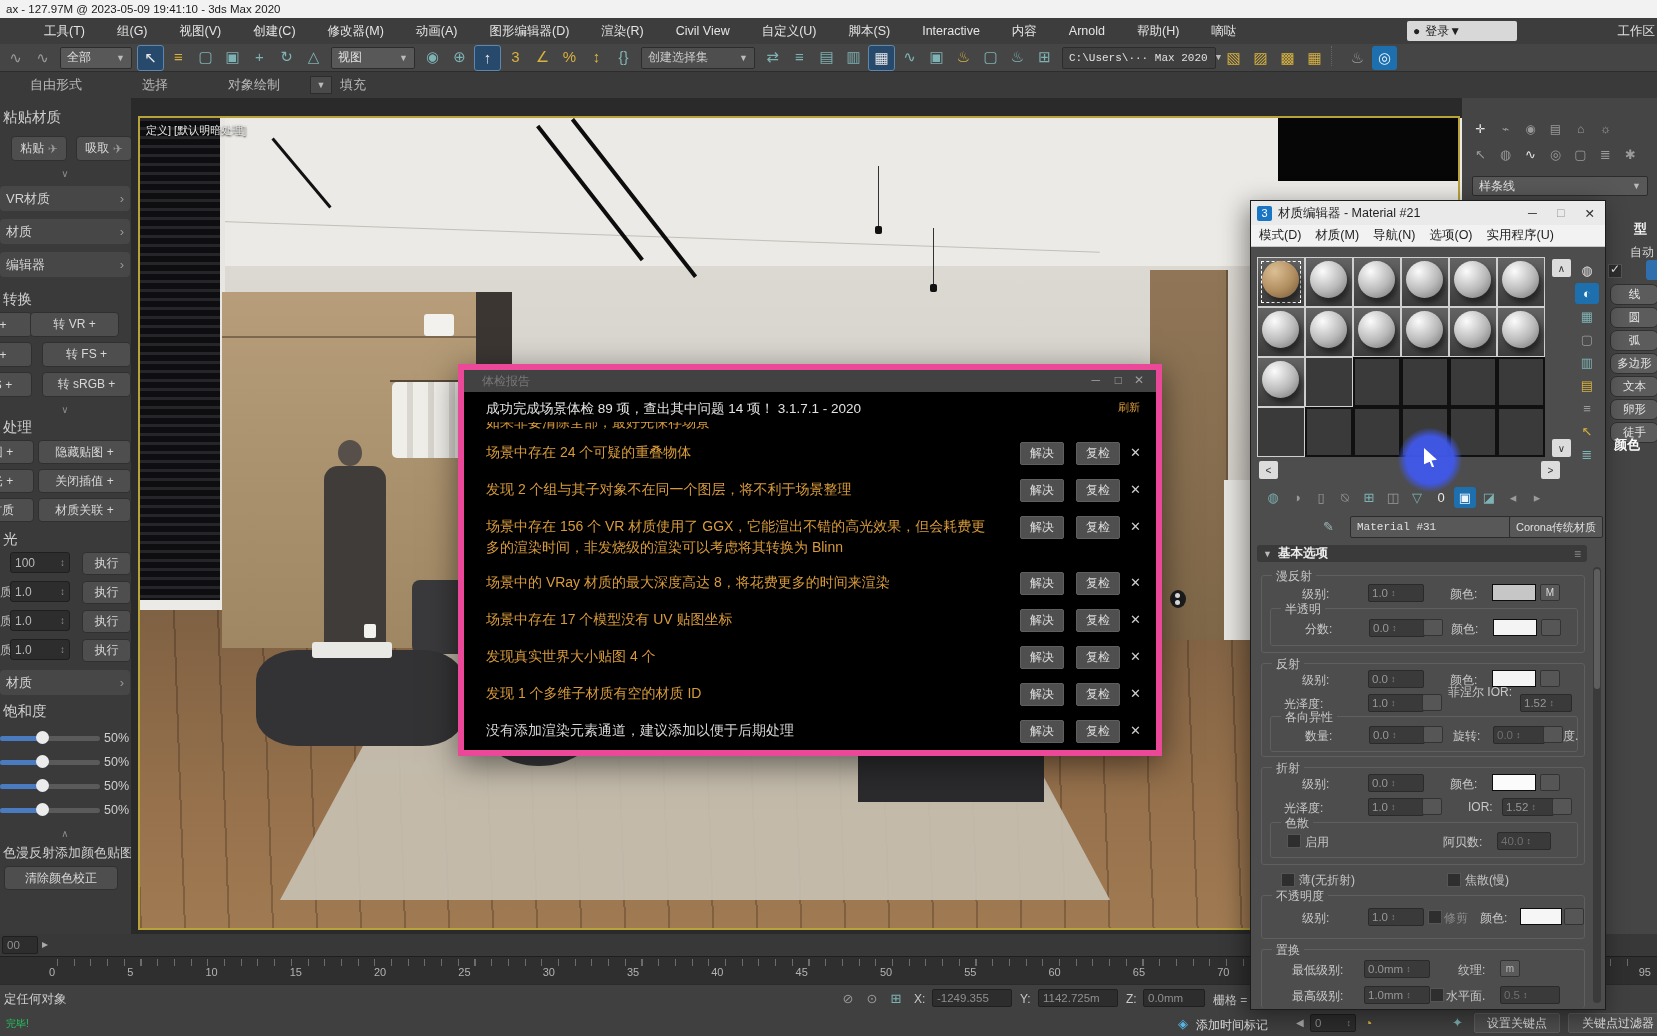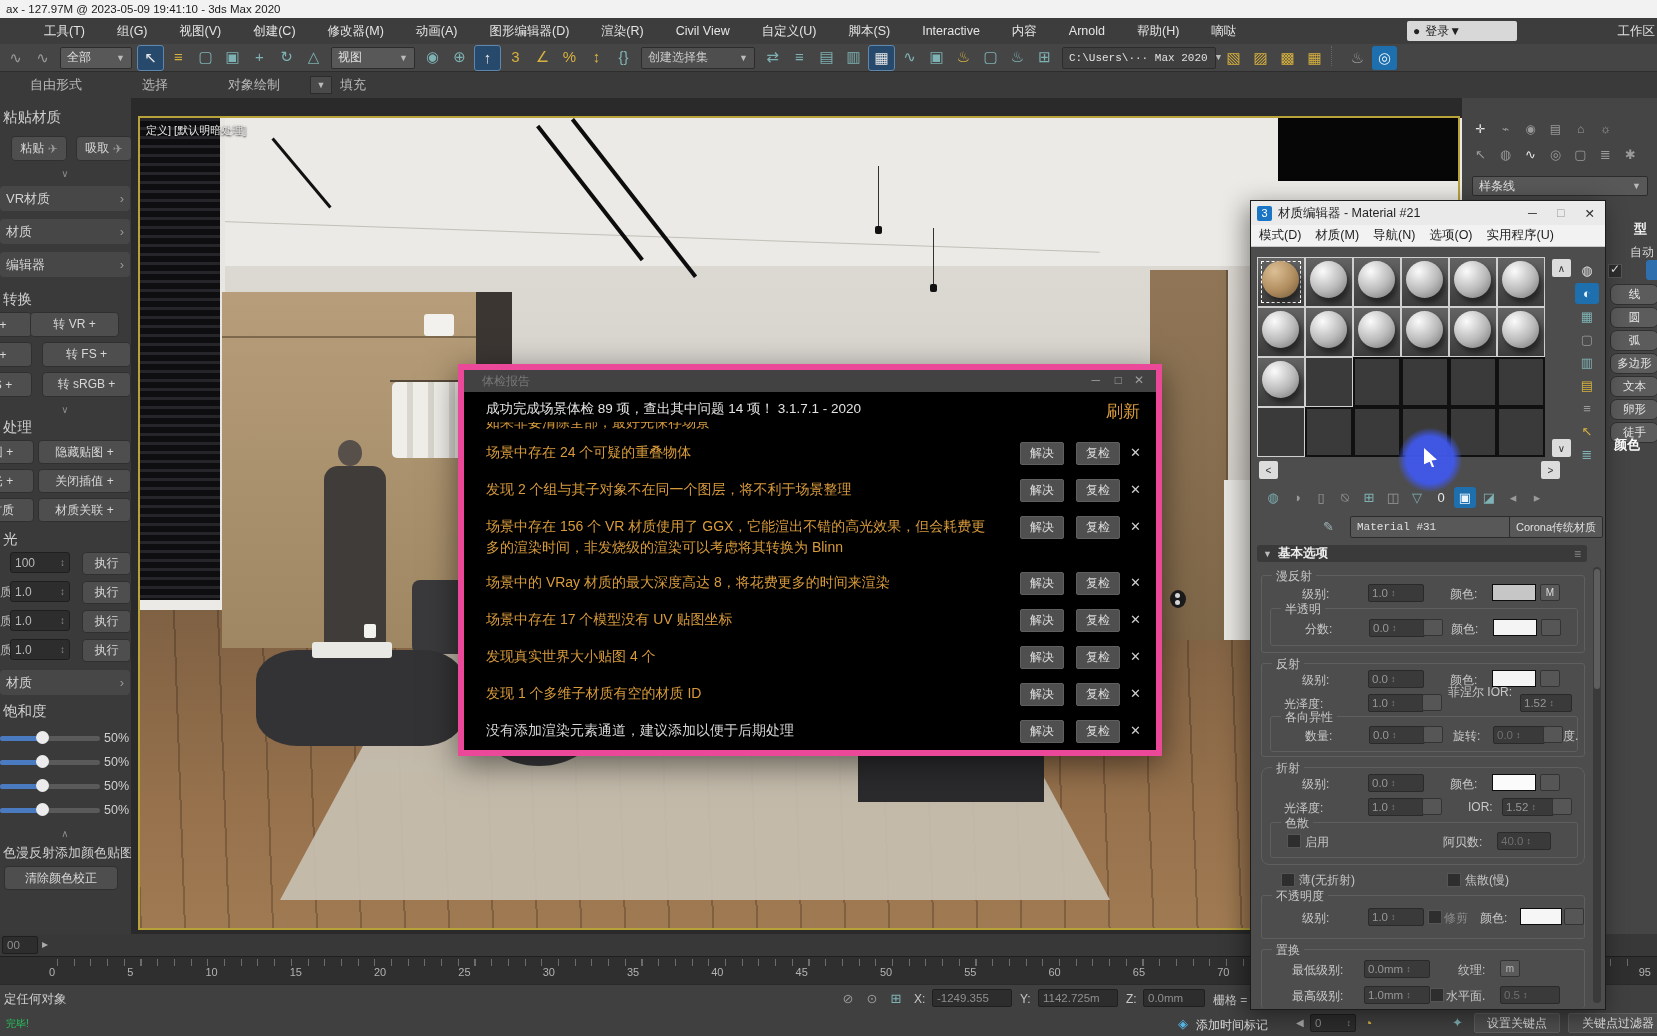--- a/index.html
+++ b/index.html
@@ -457,21 +457,21 @@
     </div>
 </div>
 
 <div class="abs dlg">
   <div class="dlg-title">体检报告</div>
   <span class="dlg-ctl" style="right:56px;">─</span>
   <span class="dlg-ctl" style="right:34px;">□</span>
   <span class="dlg-ctl" style="right:12px;">✕</span>
   <div style="position:absolute;left:22px;top:30px;right:16px;">
     <span style="font-size:13.5px;color:#e2e2e2;">成功完成场景体检 89 项，查出其中问题 14 项！   3.1.7.1 - 2020</span>
-    <span style="position:absolute;right:0;top:0;color:#d89b3c;font-size:17px;">刷新</span>
+    <span style="position:absolute;right:0;top:0;color:#d89b3c;font-size:11px;">刷新</span>
   </div>
   <div style="position:absolute;left:22px;top:52px;width:560px;height:11px;overflow:hidden;">
     <span class="warn" style="display:block;margin-top:-8px;font-size:14px;">如果非要清除全部，最好先保存场景</span>
   </div>
   <div style="position:absolute;left:22px;top:72px;right:10px;">
 
       <div class="dlg-row">
         <span class="txt warn">场景中存在 24 个可疑的重叠物体</span>
         <span class="dbtn">解决</span>
         <span class="dbtn">复检</span>
@@ -811,21 +811,21 @@
       <span class="mlab" style="left:182px;top:11px;">旋转:</span>
       <div class="medfield" style="position:absolute;left:222px;top:9px;width:44px;color:#6f6f6f;">
           <span>0.0</span>
           <span class="ud">↕</span>
         </div>
       <div class="minibtn" style="left:272px;top:9px;background:#565656;"></div>
       <span class="mlab" style="left:292px;top:11px;">度.</span>
     </div>
   </div>
 
-  <div class="group" style="left:10px;top:566px;width:322px;height:96px;border-radius:8px;">
+  <div class="group" style="left:10px;top:566px;width:322px;height:96px;">
     <span class="legend">折射</span>
     <span class="mlab" style="left:40px;top:8px;">级别:</span>
     <div class="medfield" style="position:absolute;left:106px;top:6px;width:48px;">
         <span>0.0</span>
         <span class="ud">↕</span>
       </div>
     <span class="mlab" style="left:188px;top:8px;">颜色:</span>
     <div class="swatch" style="left:230px;top:6px;background:#fbfbfb;"></div>
     <div class="minibtn" style="left:278px;top:6px;background:#565656;"></div>
     <span class="mlab" style="left:22px;top:32px;">光泽度:</span>

